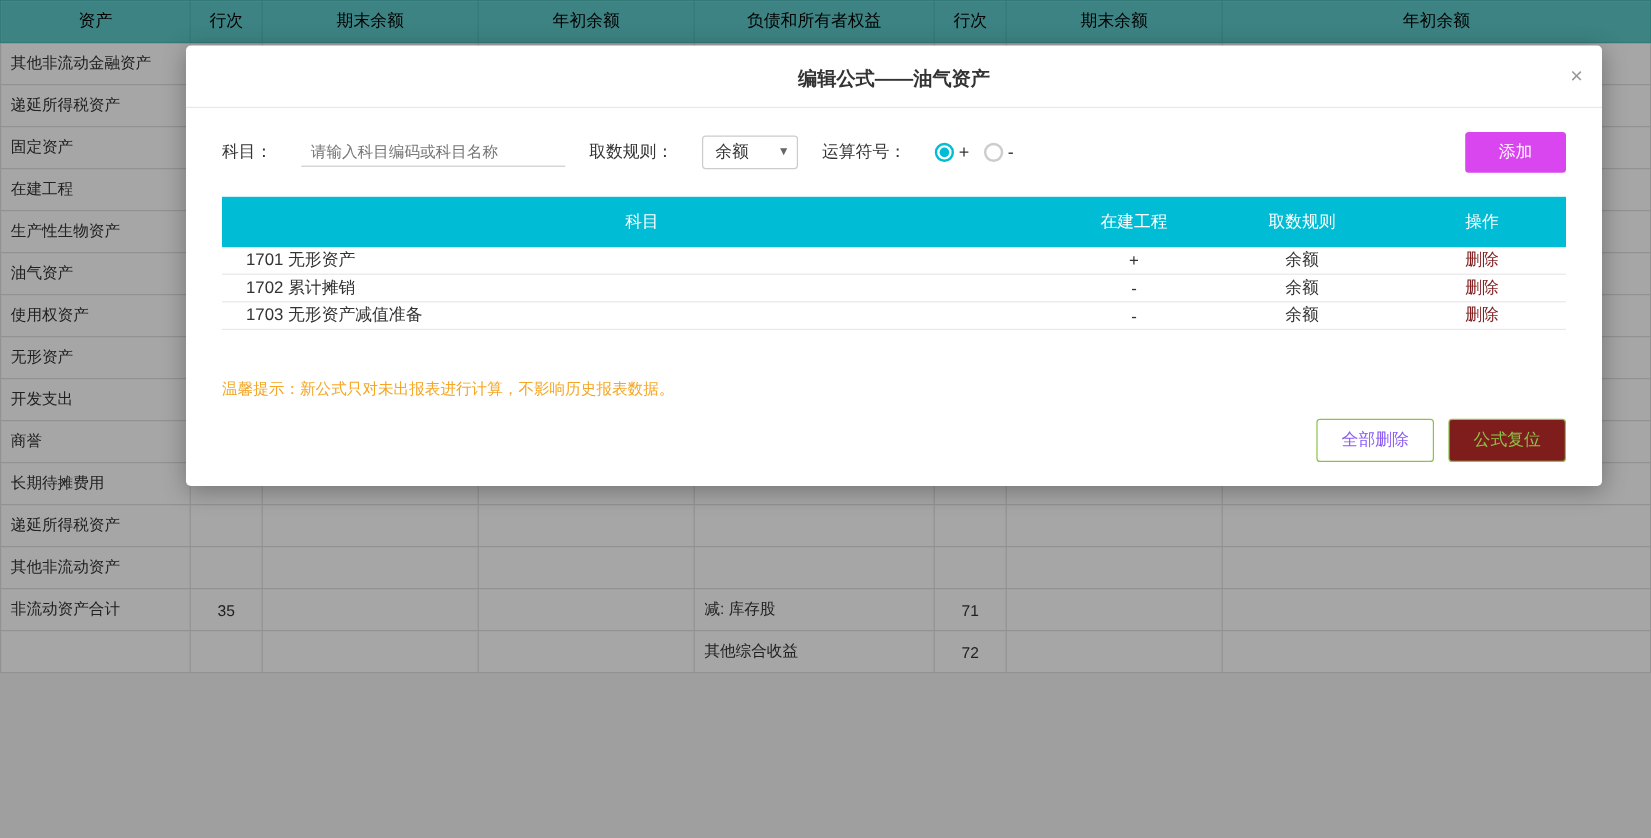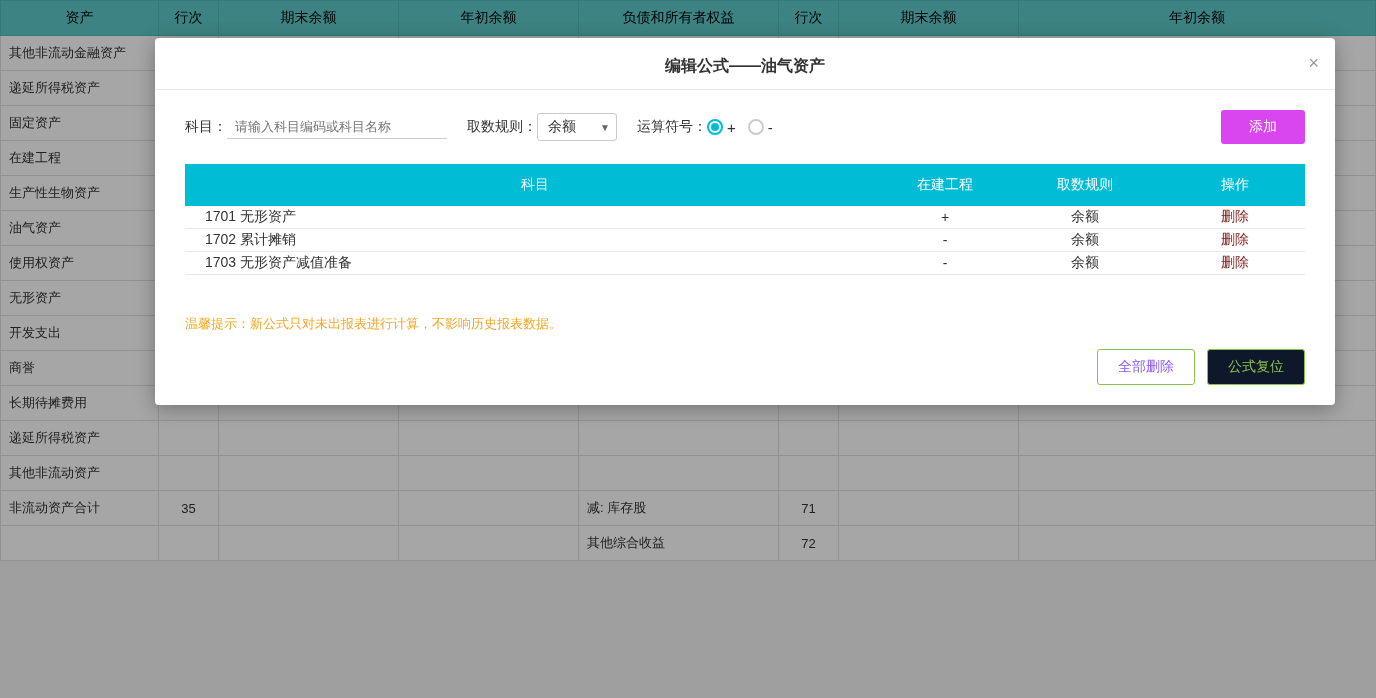--- a/index.html
+++ b/index.html
@@ -103,21 +103,21 @@
     .form-row {
       display: flex;
       align-items: center;
       margin-bottom: 20px;
       gap: 20px;
     }
 
     .form-group {
       display: flex;
       align-items: center;
-      gap: 0;
+      gap: 24px;
     }
 
     .form-label {
       color: #333;
       white-space: nowrap;
       font-size: 14px;
     }
 
     .form-input {
       border: none;
@@ -267,21 +267,21 @@
       background: #fff;
       color: #8b5cf6;
       border: 1px solid #8bc34a;
       padding: 8px 20px;
       border-radius: 3px;
       font-size: 14px;
       cursor: pointer;
     }
 
     .btn-outline-blue {
-      background: #0f172a;
+      background: #7f1d1d;
       color: #8bc34a;
       border: 1px solid #8bc34a;
       padding: 8px 20px;
       border-radius: 3px;
       font-size: 14px;
       cursor: pointer;
     }
   </style>
 </head>
 <body>

